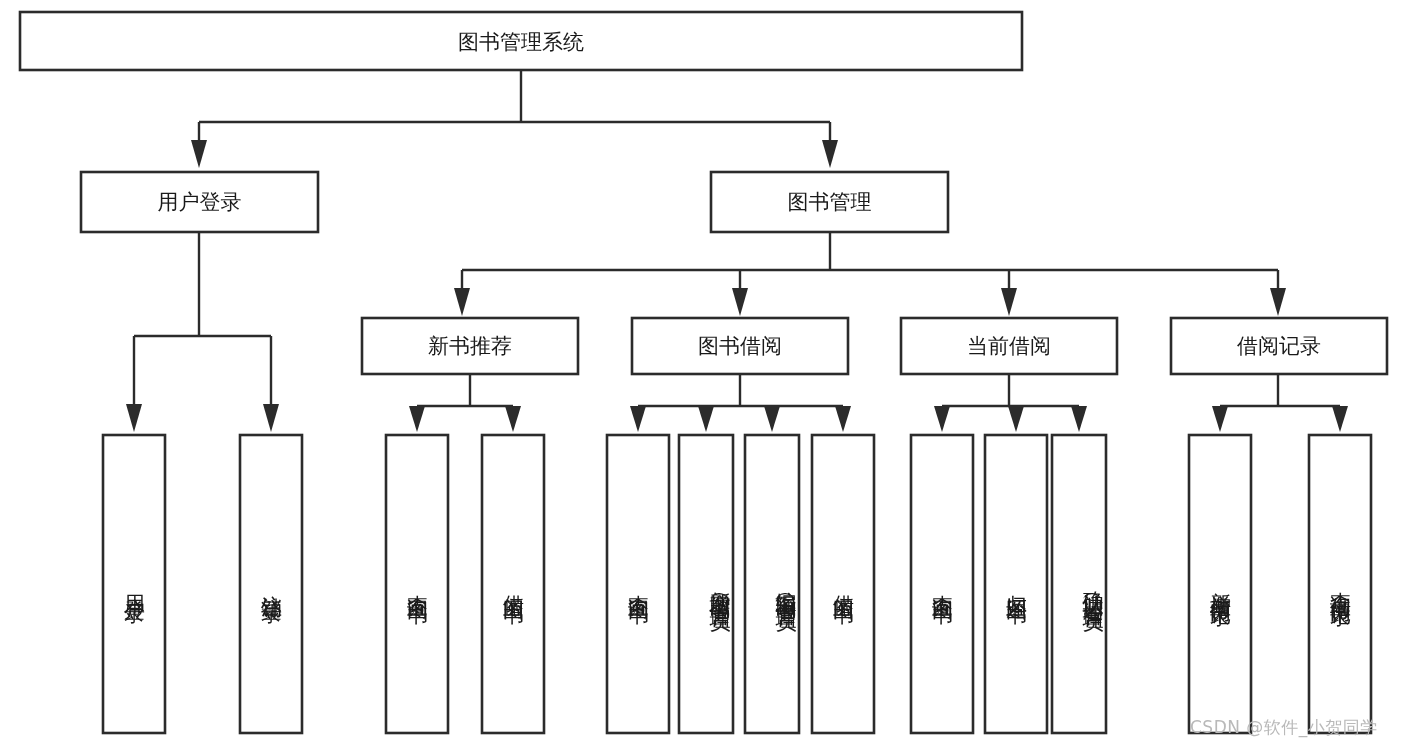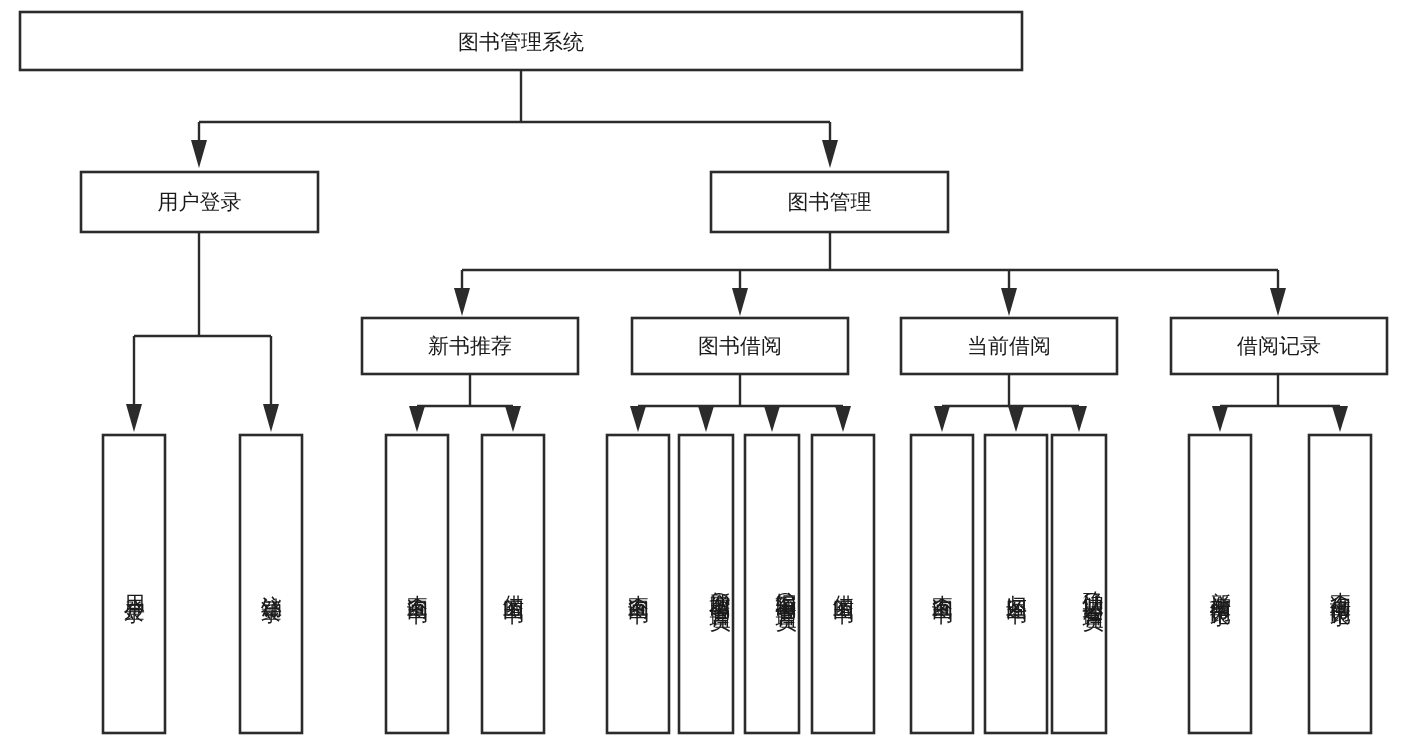--- a/index.html
+++ b/index.html
@@ -226,14 +226,15 @@
   <div class="node-label-v" style="left:911px; top:435px; width:62px; height:298px; display:flex; align-items:center; justify-content:center;">查询图书</div>
 
   <div class="node-label-v" style="left:985px; top:435px; width:62px; height:298px; display:flex; align-items:center; justify-content:center;">归还图书</div>
 
   <div class="node-label-v" style="left:1052px; top:435px; width:54px; height:298px; display:flex; align-items:flex-start; justify-content:center; padding-top:6px; box-sizing:border-box;">确认归还（管理员）</div>
 
   <div class="node-label-v" style="left:1189px; top:435px; width:62px; height:298px; display:flex; align-items:center; justify-content:center;">新增借阅记录</div>
 
   <div class="node-label-v" style="left:1309px; top:435px; width:62px; height:298px; display:flex; align-items:center; justify-content:center;">查询借阅记录</div>
 
+  <div class="watermark" style="left:1190px; top:716px;">CSDN @软件_小贺同学</div>
 
 </div>
 
 </body></html>

